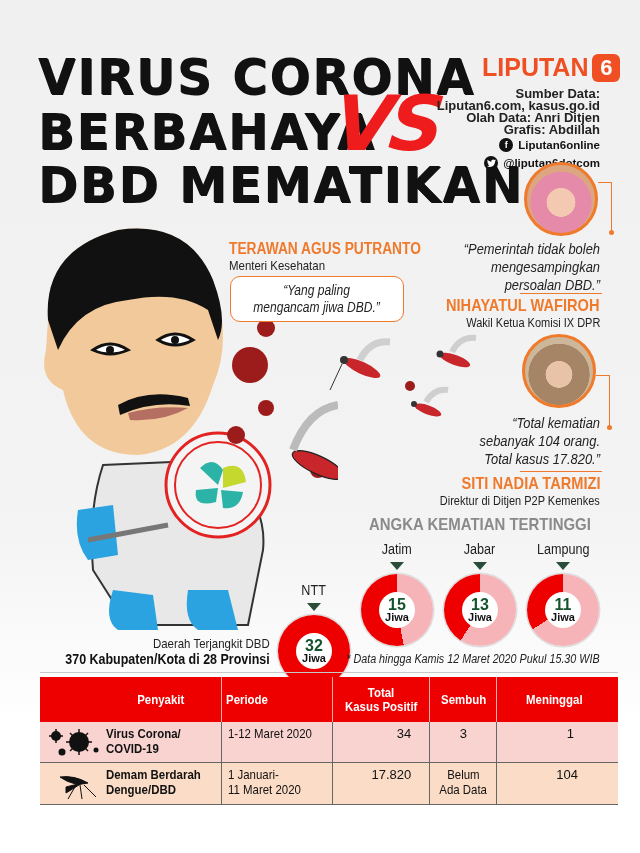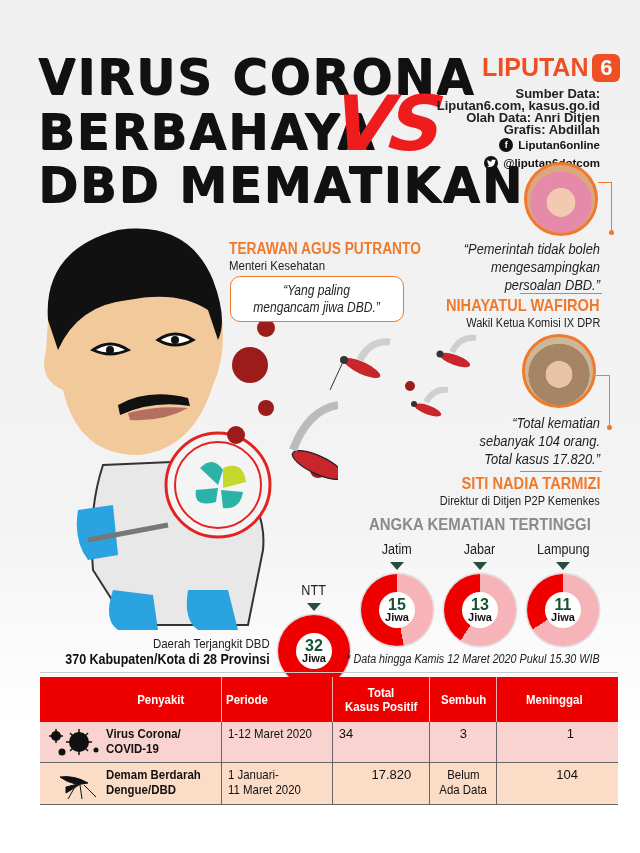--- a/index.html
+++ b/index.html
@@ -314,21 +314,21 @@
                 </g>
               </g>
             </svg>
             <div class="cell-name">
               <div class="narrow">Virus Corona/</div><br>
               <div class="narrow">COVID-19</div>
             </div>
           </div>
         </td>
         <td><span class="narrow">1-12 Maret 2020</span></td>
-        <td style="padding-right:18px;"><span>34</span></td>
+        <td style="text-align:right; padding-right:18px;"><span>34</span></td>
         <td style="text-align:center;"><span>3</span></td>
         <td style="text-align:right; padding-right:44px;"><span>1</span></td>
       </tr>
       <tr class="r2">
         <td>
           <div class="ico-cell">
             <svg class="ico-box" viewBox="0 0 60 32">
               <g stroke="#111" stroke-width="1" fill="#111">
                 <path d="M14 10 Q28 8 42 16 Q28 20 14 10 Z"></path>
                 <path d="M20 20 L36 16 L20 26 Z"></path>

